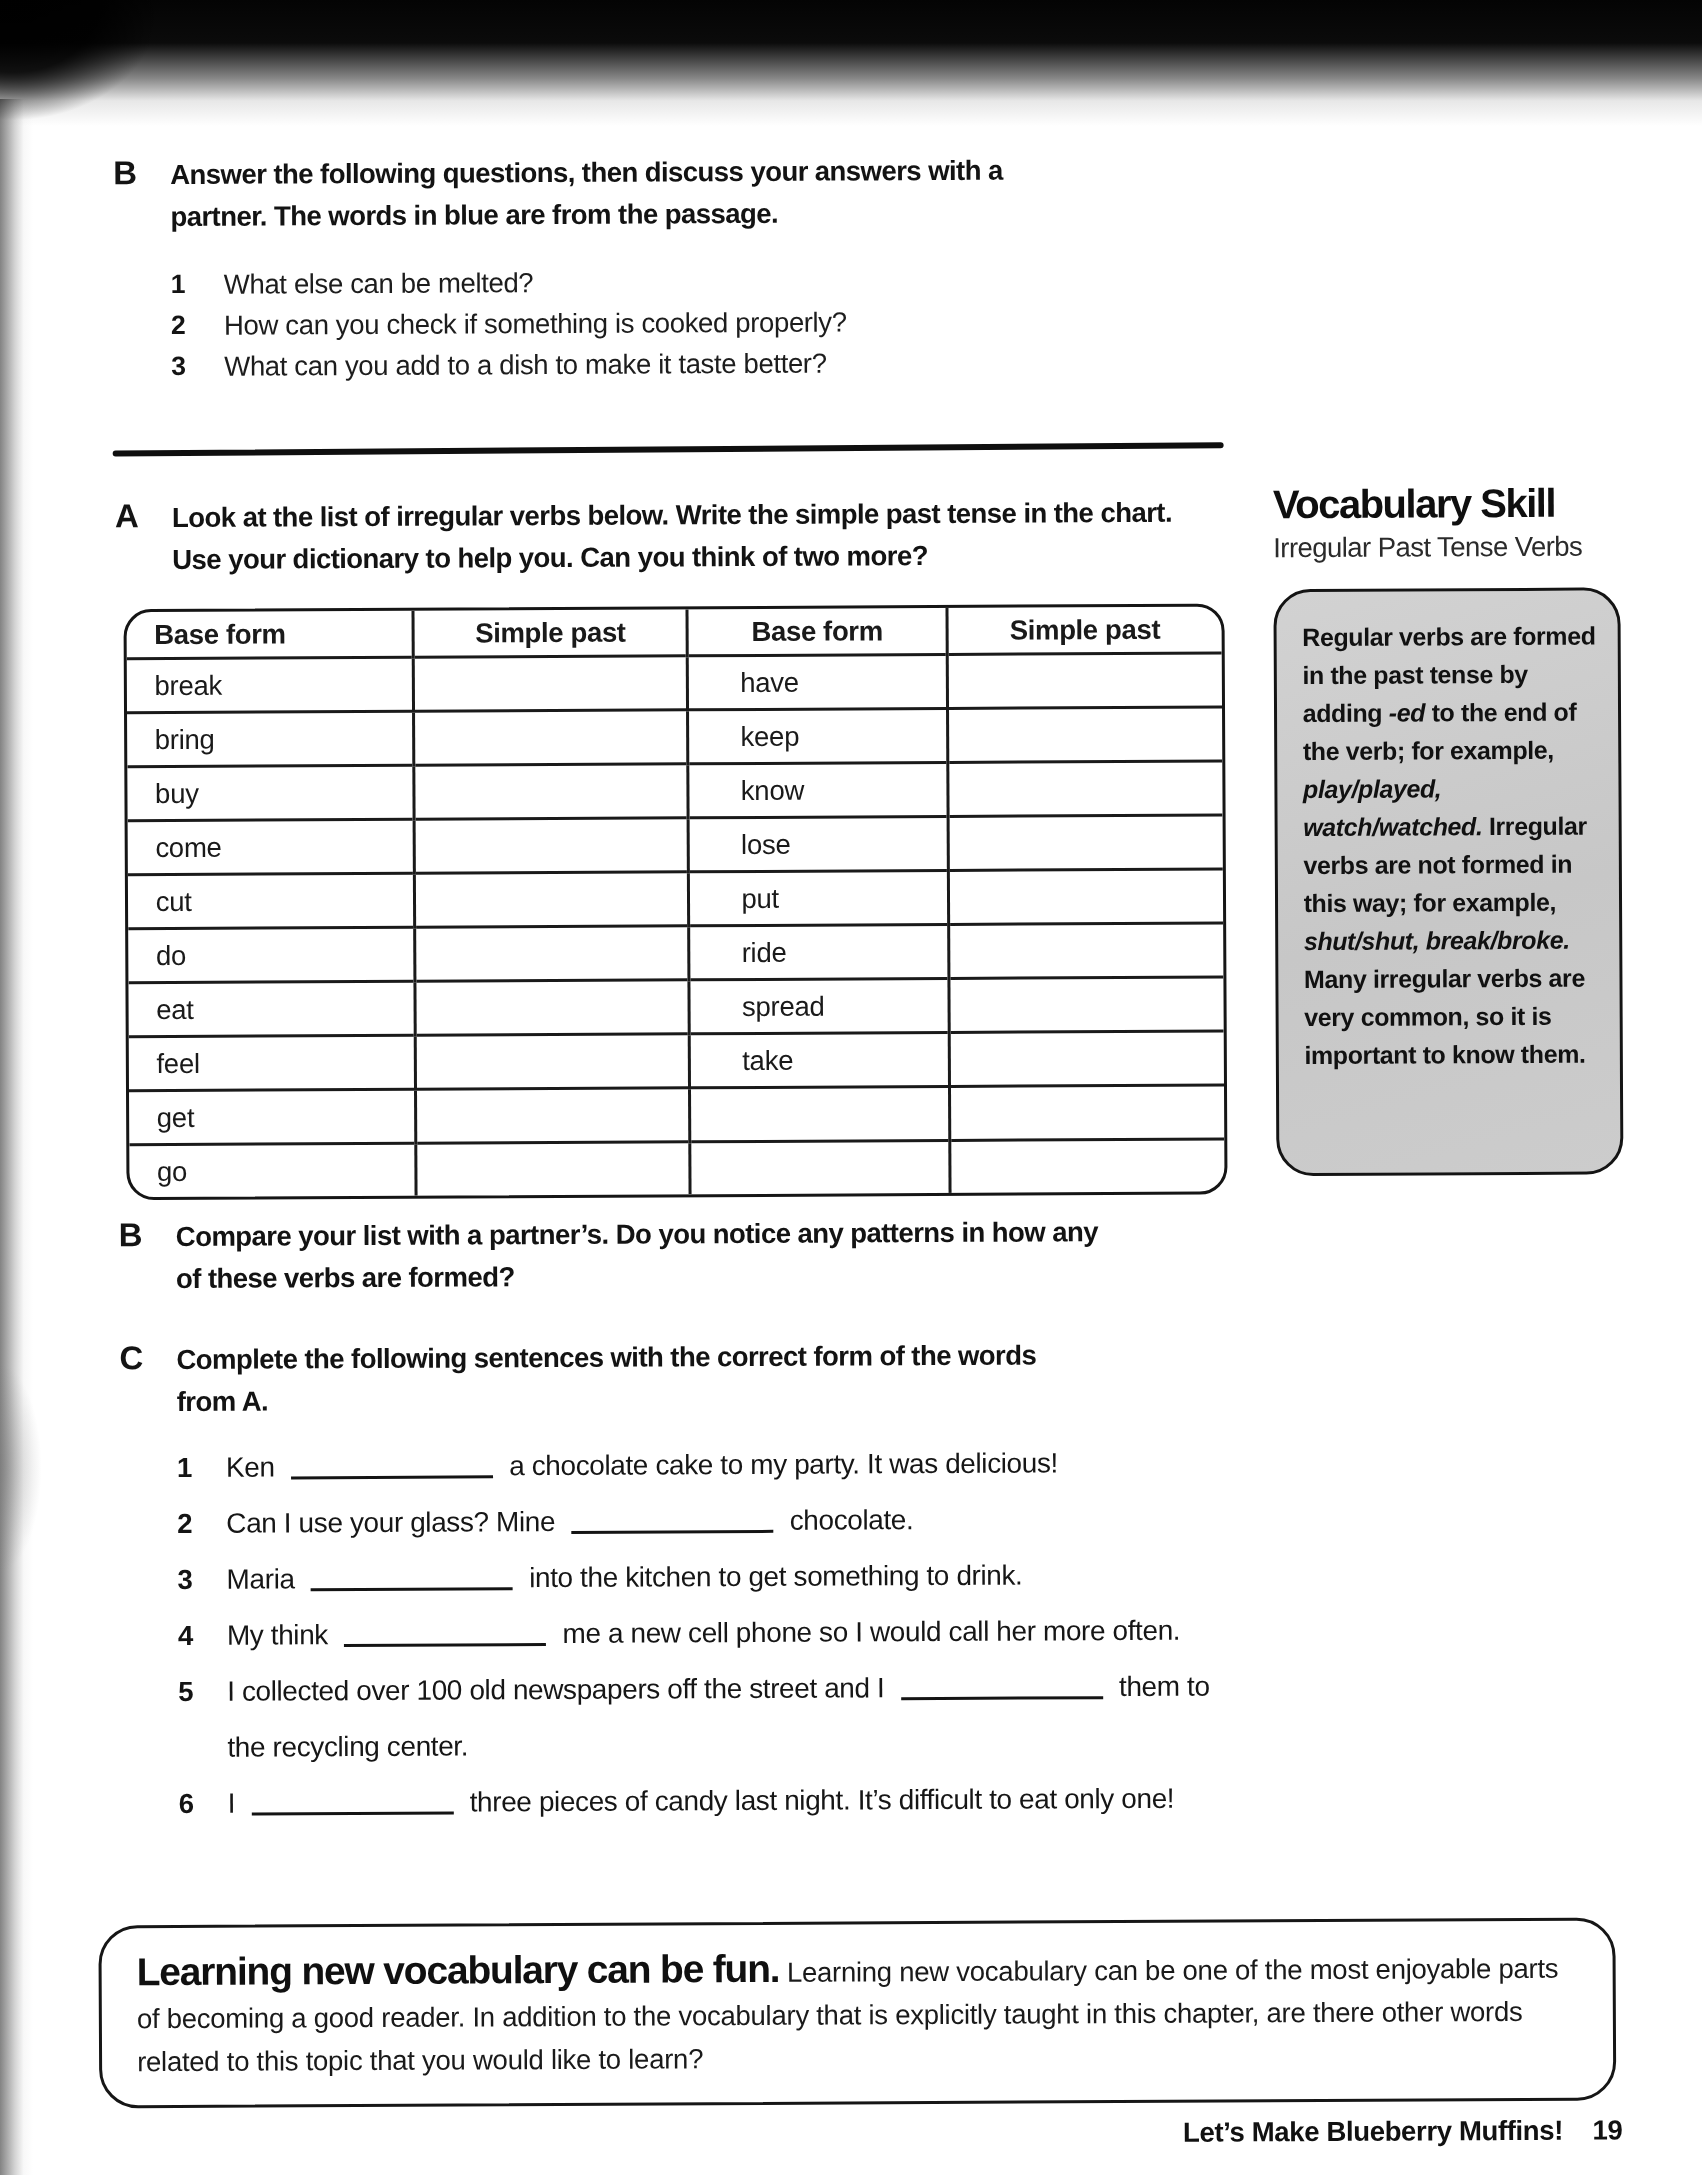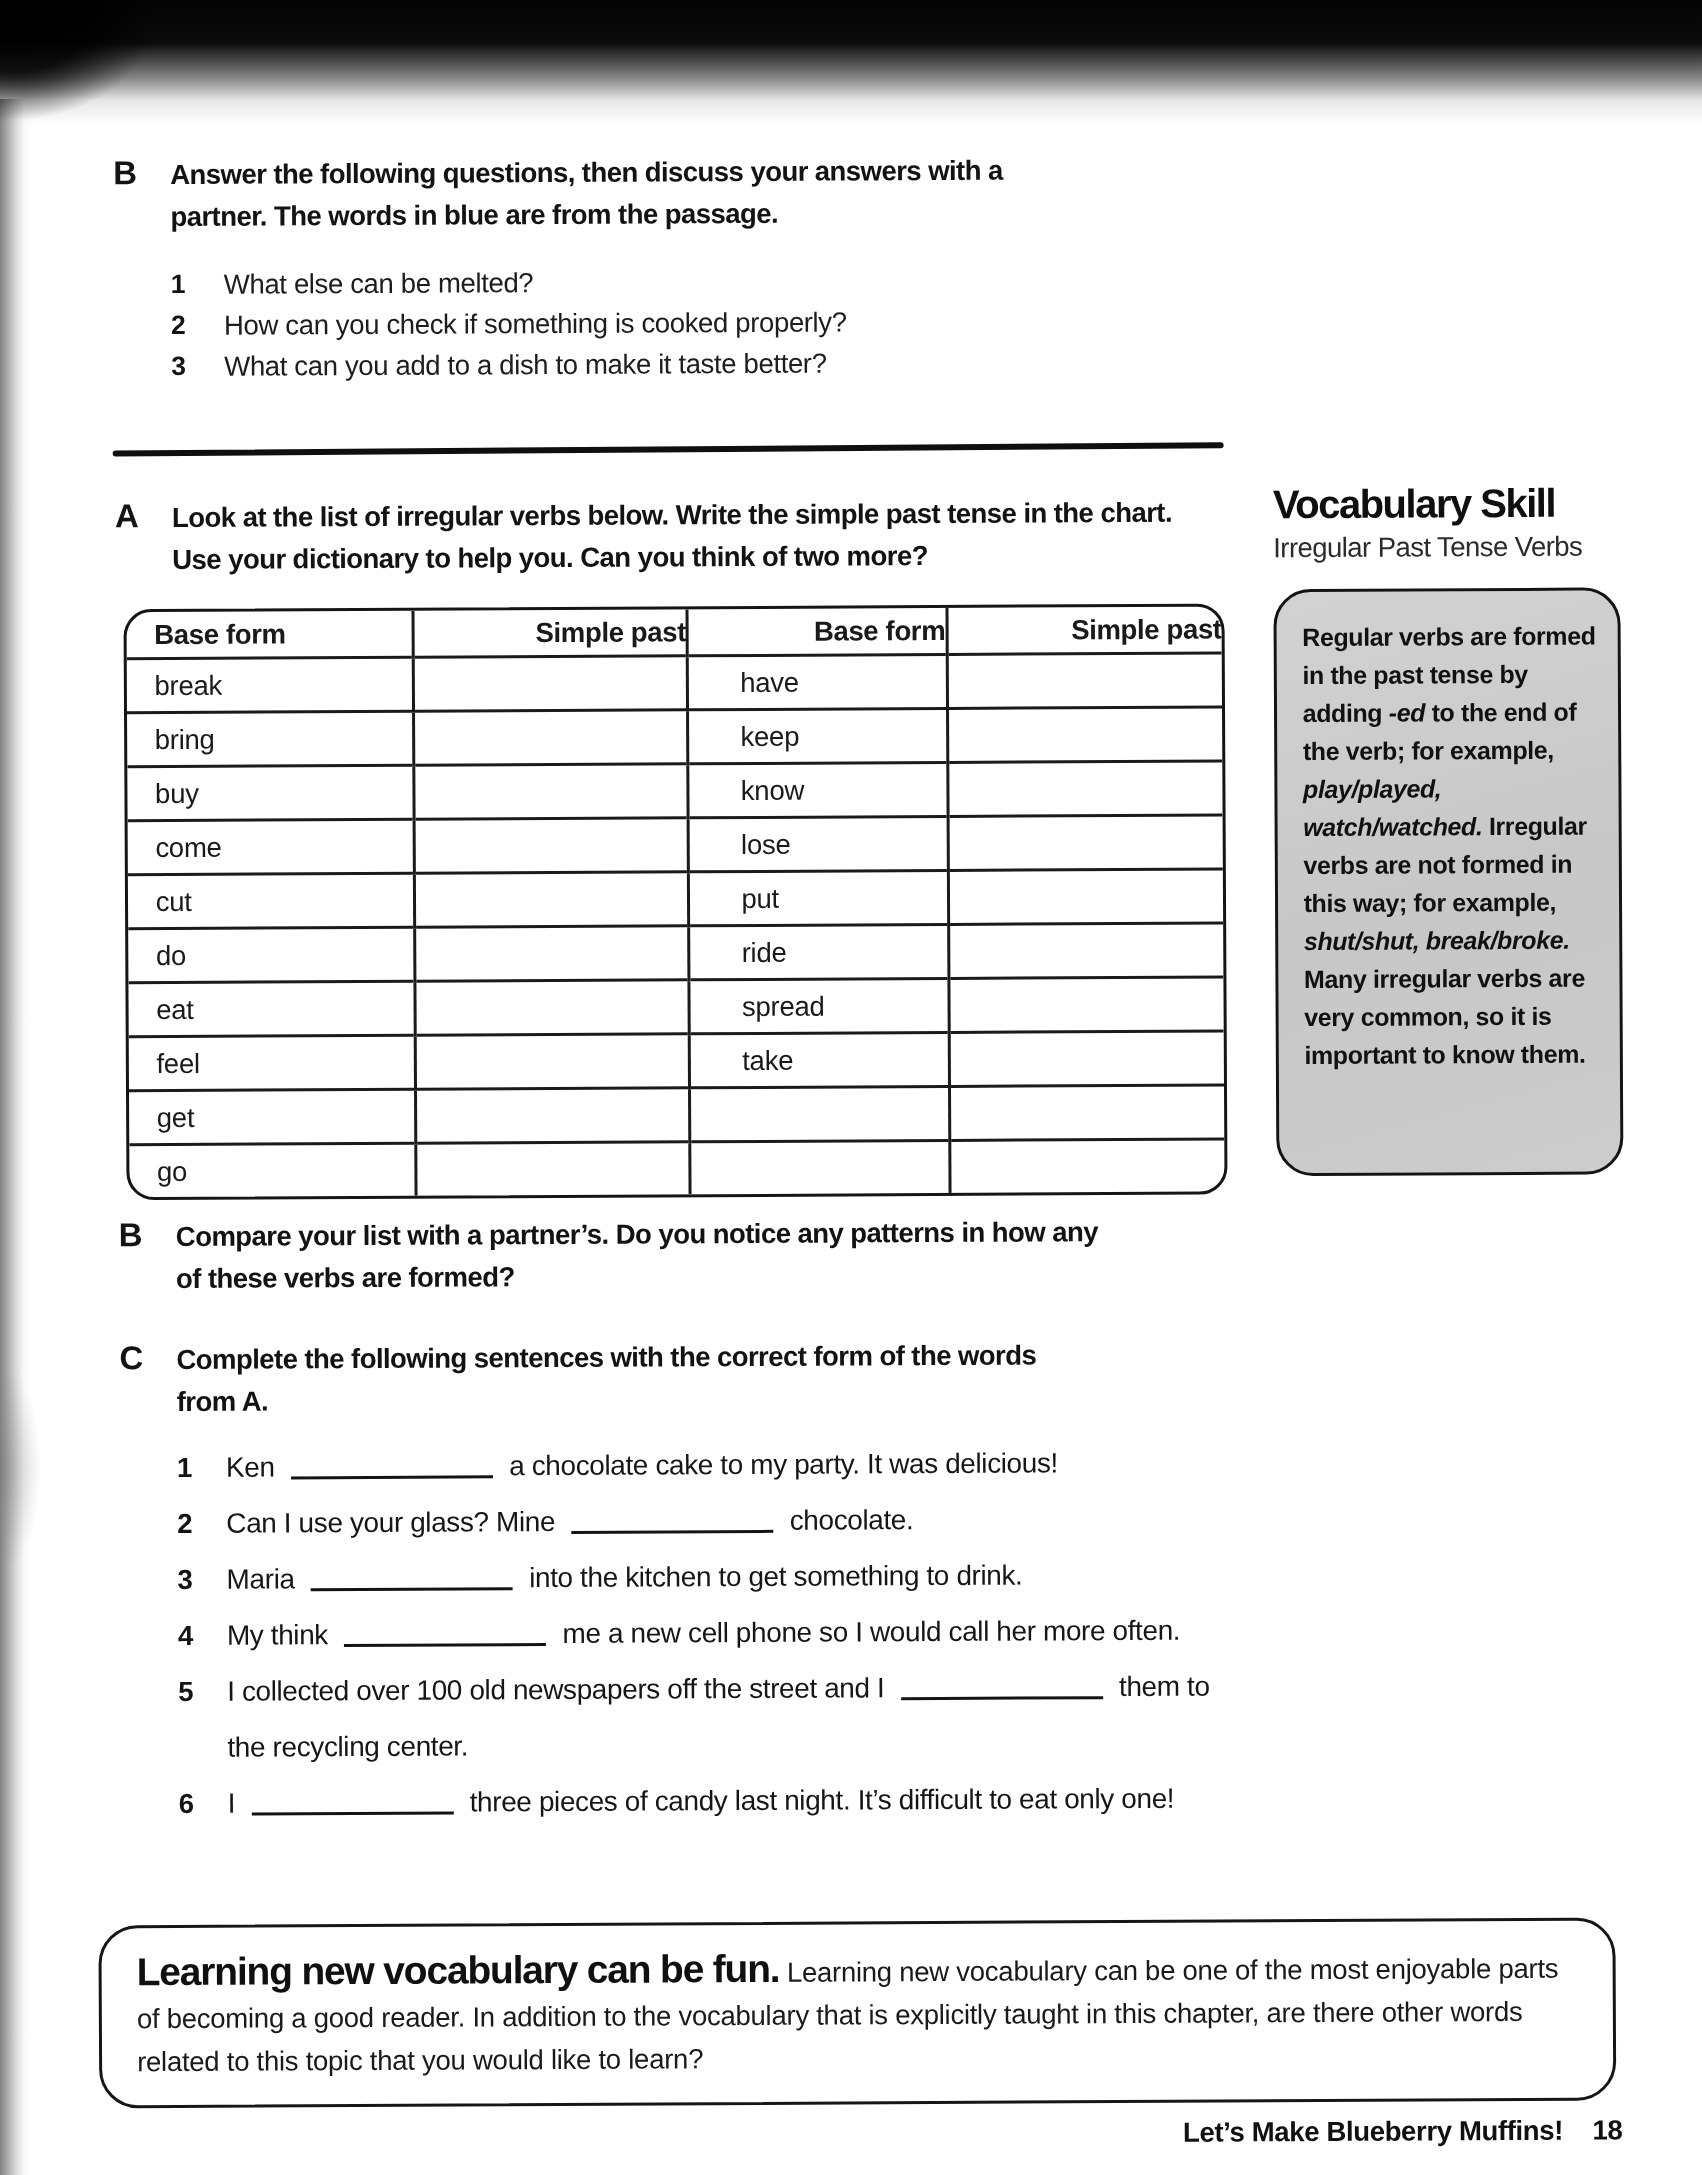--- a/index.html
+++ b/index.html
@@ -47,21 +47,21 @@
   .divider{height:5.9px;background:#0f0f0f;border-radius:3px;transform:rotate(-0.12deg);}
 
   
   .table-wrap{
     border:3.9px solid #151515;border-radius:27.6px;overflow:hidden;background:#fff;
   }
   table.verbs{border-collapse:collapse;width:100%;table-layout:fixed;}
   table.verbs th, table.verbs td{
     font-size:27.6px;padding:0;height:51px;vertical-align:middle;color:#1a1a1a;
   }
-  table.verbs thead th{height:45px;font-weight:700;text-align:right;letter-spacing:-0.4px;}
+  table.verbs thead th{height:45px;font-weight:700;text-align:center;letter-spacing:-0.4px;}
   table.verbs thead th:nth-child(1){text-align:left;padding-left:27.6px;}
   table.verbs th:nth-child(1){width:24.4%;}
   table.verbs th:nth-child(2){width:25.6%;}
   table.verbs th:nth-child(3){width:24.2%;}
   table.verbs th:nth-child(4){width:25.8%;}
   table.verbs tbody td{border-top:3px solid #1a1a1a;letter-spacing:-0.3px;}
   table.verbs td:nth-child(1){padding-left:27.6px;}
   table.verbs td:nth-child(3){padding-left:51px;}
   table.verbs th:nth-child(n+2), table.verbs td:nth-child(n+2){border-left:3px solid #1a1a1a;}
 
@@ -265,18 +265,18 @@
       </div>
 
     <div class="abs learn-box" style="left:94px;top:1921px;">
       <p>
         <span class="learn-lead">Learning new vocabulary can be fun.</span><span class="learn-body"> Learning new vocabulary can be one of the most enjoyable parts of becoming a good reader. In addition to the vocabulary that is explicitly taught in this chapter, are there other words related to this topic that you would like to learn?</span>
       </p>
     </div>
 
     <div class="abs footer" style="right:85px;top:2118px;">
       <span>Let’s Make Blueberry Muffins!</span>
-      <span>18</span>
+      <span>19</span>
     </div>
 
   </div>
 </div>
 
 
 </body></html>

